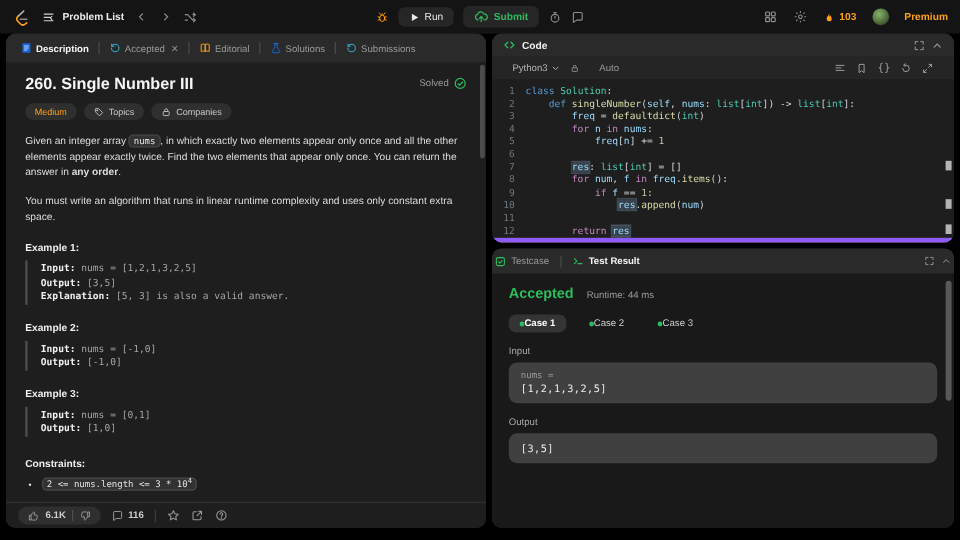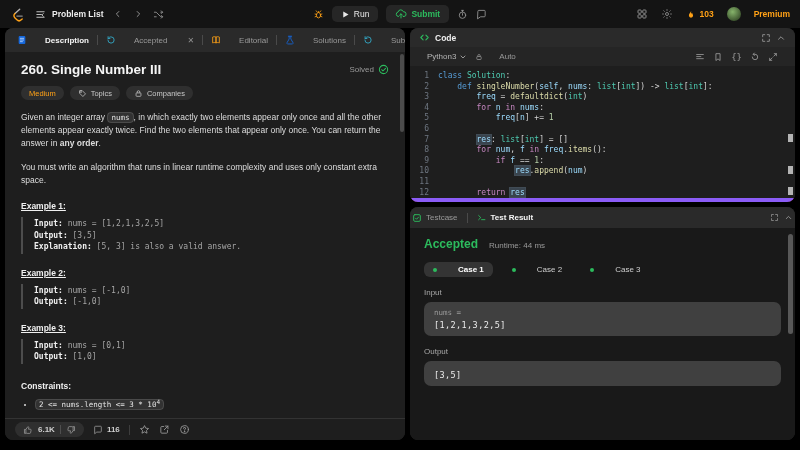--- a/index.html
+++ b/index.html
@@ -22,36 +22,36 @@
   .avatar { width:14px; height:14px; border-radius:50%; background:radial-gradient(circle at 40% 35%, #86b36b, #233319); cursor:pointer; }
 
   
   .workspace { display:flex; gap:5px; padding:0 5px 5px; height:417px; }
   .panel { background:#262626; border-radius:8px; overflow:hidden; position:relative; }
   .left-panel { width:400px; display:flex; flex-direction:column; }
   .right-col { flex:1; display:flex; flex-direction:column; gap:5px; }
 
   
   .tabbar { height:24px; flex:none; display:flex; align-items:center; padding:0 8px; background:#2a2a2a; }
-  .tab { display:flex; align-items:center; gap:18px; font-size:8px; color:#9a9a9a; padding:0 4px; cursor:pointer; white-space:nowrap; }
+  .tab { display:flex; align-items:center; gap:3px; font-size:8px; color:#9a9a9a; padding:0 4px; cursor:pointer; white-space:nowrap; }
   .tab.active { color:#f5f5f5; font-weight:bold; }
   .tab .close-x { color:#8f8f8f; font-size:8px; margin-left:2px; }
   .tab-sep { width:1px; height:10px; background:#4a4a4a; margin:0 4px; flex:none; }
 
   
   .doc { flex:1; padding:10px 16px 0; background:#1e1e1e; overflow:hidden; position:relative; }
   .title-row { display:flex; align-items:flex-start; justify-content:space-between; }
   .p-title { font-size:13.5px; font-weight:bold; color:#f5f5f5; }
   .solved { display:flex; align-items:center; gap:4px; font-size:8px; color:#9a9a9a; margin-top:2px; }
   .badges { display:flex; gap:6px; margin-top:9px; }
   .badge { display:flex; align-items:center; gap:4px; background:rgba(255,255,255,.08); border-radius:999px; padding:2.5px 8px; font-size:7.5px; color:#c8c8c8; cursor:pointer; }
   .badge.medium { color:#ffa116; }
   .doc p.body-text { font-size:8.5px; line-height:13px; color:#dedede; margin-top:11px; }
   .inline-code { font-family:"DejaVu Sans Mono", monospace; font-size:7.5px; background:rgba(255,255,255,.09); border:1px solid rgba(255,255,255,.12); border-radius:4px; padding:0 3px; color:#e3e3e3; }
-  .ex-label { font-size:8.5px; font-weight:bold; color:#f0f0f0; margin:14px 0 6px;text-decoration:underline; }
+  .ex-label { font-size:8.5px; font-weight:bold; color:#f0f0f0; margin:14px 0 6px; }
   .ex-block { border-left:2px solid #4d4d4d; padding:1px 0 1px 11px; font-family:"DejaVu Sans Mono", monospace; font-size:8px; line-height:11.5px; }
   .ex-block strong { color:#f0f0f0; }
   .ex-block span { color:#a6a6a6; }
   .cons-label { font-size:8.5px; font-weight:bold; color:#f0f0f0; margin-top:17px; }
   .cons-list { margin:7px 0 0 14px; }
   .cons-list li { font-size:8px; color:#dedede; margin-top:3px; }
   .cons-list .inline-code sup { font-size:6px; }
   .doc-scrollthumb { position:absolute; right:1px; top:2px; width:4px; height:78px; border-radius:2px; background:#4b4b4b; }
 
   .doc-footer { height:22px; flex:none; border-top:1px solid #333; background:#1e1e1e; display:flex; align-items:center; gap:9px; padding:0 10px; color:#9a9a9a; }
@@ -86,21 +86,21 @@
   .test-panel { flex:1; display:flex; flex-direction:column; }
   .test-header { height:21px; flex:none; display:flex; align-items:center; padding:0 2px; background:#2a2a2a; gap:5px; }
   .test-tab { display:flex; align-items:center; gap:4px; font-size:8px; color:#9a9a9a; cursor:pointer; }
   .test-tab.active { color:#f5f5f5; font-weight:bold; }
   .test-header .spacer { flex:1; }
   .test-body { flex:1; background:#191919; padding:9px 14px 0; position:relative; overflow:hidden; }
   .status-row { display:flex; align-items:baseline; gap:11px; }
   .status { font-size:12px; font-weight:bold; color:#2cbb5d; }
   .runtime { font-size:8px; color:#9a9a9a; }
   .case-row { display:flex; align-items:center; gap:10px; margin-top:11px; }
-  .case-pill { display:inline-flex; align-items:center; gap:21px; border:none; background:transparent; border-radius:6px; padding:3px 9px; font-size:8px; color:#cfcfcf; font-family:inherit; cursor:pointer; }
+  .case-pill { display:inline-flex; align-items:center; gap:0; border:none; background:transparent; border-radius:6px; padding:3px 9px; font-size:8px; color:#cfcfcf; font-family:inherit; cursor:pointer; }
   .case-pill.active { background:rgba(255,255,255,.12); color:#fff; font-weight:bold; }
   .case-dot { width:4px; height:4px; border-radius:50%; background:#2cbb5d; }
   .io-label { font-size:8px; color:#a8a8a8; margin-top:11px; }
   .io-box { margin-top:5px; background:#404040; border-radius:7px; padding:6px 10px; font-family:"DejaVu Sans Mono", monospace; }
   .io-var { font-size:7.5px; color:#9a9a9a; }
   .io-val { font-size:8.5px; color:#ececec; margin-top:3px; letter-spacing:.4px; }
   .test-scrollthumb { position:absolute; right:2px; top:6px; width:5px; height:100px; border-radius:3px; background:#585858; }
 </style>
 </head>
 <body>

